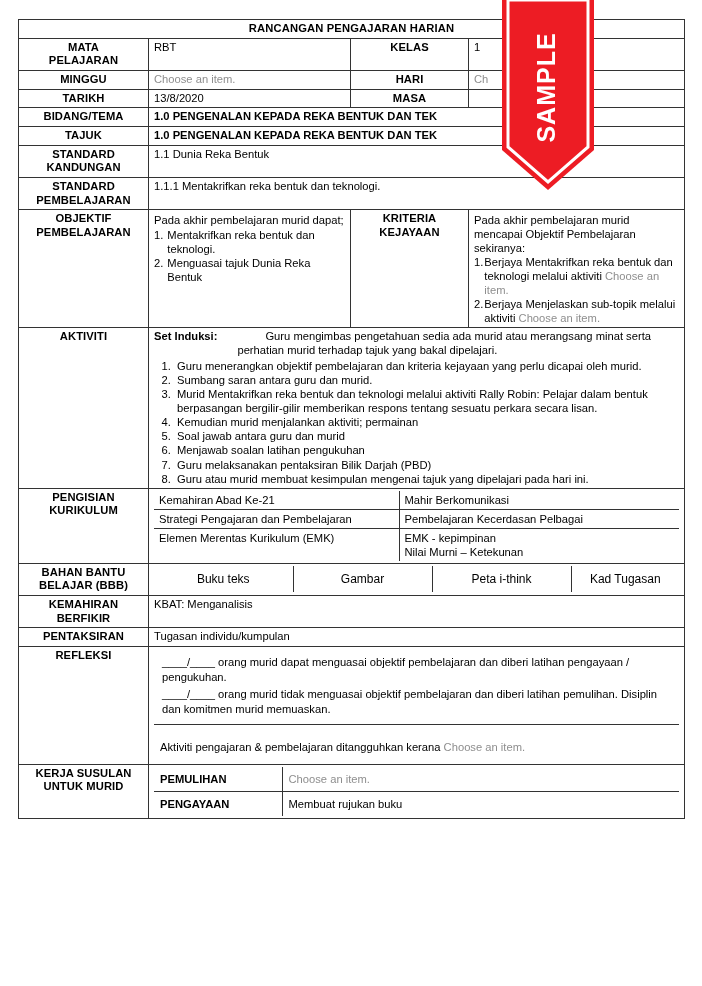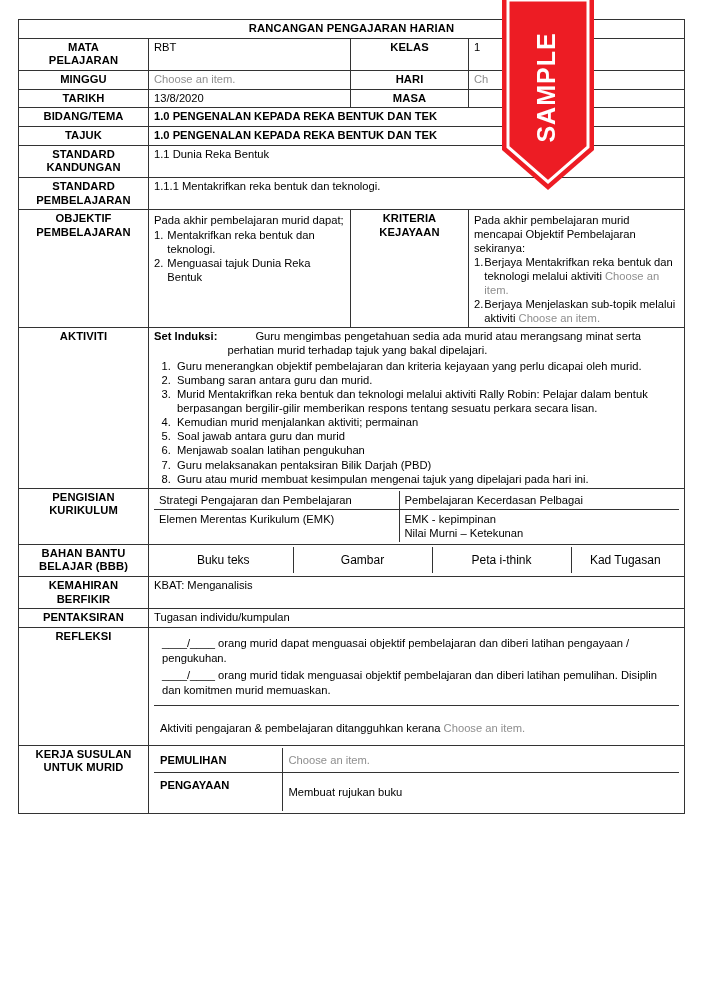--- a/index.html
+++ b/index.html
@@ -102,21 +102,21 @@
     display: flex;
     gap: 4px;
     margin-top: 1px;
   }
   .objlist li .num { flex: 0 0 auto; }
   .objlist li .txt { flex: 1 1 auto; }
 
   .aktiviti-body { padding: 3px 6px 4px 4px; }
   .set-induksi {
     display: flex;
-    gap: 10px;
+    gap: 20px;
     margin-bottom: 1px;
   }
   .set-induksi .si-label { font-weight: bold; flex: 0 0 auto; }
   .set-induksi .si-text { flex: 1 1 auto; text-indent: 28px; }
 
   ol.aktiviti-ol {
     margin: 0;
     padding-left: 20px;
     list-style-type: decimal;
   }
@@ -301,20 +301,24 @@
     <tr>
       <td class="lbl" style="white-space:pre-line;">PENGISIAN
 KURIKULUM</td>
       <td class="nest" colspan="3">
         <table class="inner">
           <colgroup>
                 <col style="width:245px">
                 <col>
               </colgroup>
           <tbody>
+                <tr>
+            <td>Kemahiran Abad Ke-21</td>
+            <td>Mahir Berkomunikasi</td>
+          </tr>
           <tr>
             <td>Strategi Pengajaran dan Pembelajaran</td>
             <td>Pembelajaran Kecerdasan Pelbagai</td>
           </tr>
           <tr>
             <td>Elemen Merentas Kurikulum (EMK)</td>
             <td style="white-space:pre-line;">EMK - kepimpinan
 Nilai Murni – Ketekunan</td>
           </tr>
         </tbody>
@@ -384,21 +388,21 @@
                 <col style="width:128px">
                 <col>
               </colgroup>
           <tbody>
                 <tr>
             <td class="bold" style="padding:5px 6px;">PEMULIHAN</td>
             <td class="ph" style="padding:5px 6px;">Choose an item.</td>
           </tr>
           <tr>
             <td class="bold" style="padding:5px 6px;">PENGAYAAN</td>
-            <td style="padding:12px 6px;">Membuat rujukan buku</td>
+            <td style="padding:5px 6px;">Membuat rujukan buku</td>
           </tr>
         </tbody>
             </table>
       </td>
     </tr>
 
   </tbody>
     </table>
 
   <div class="ribbon">

